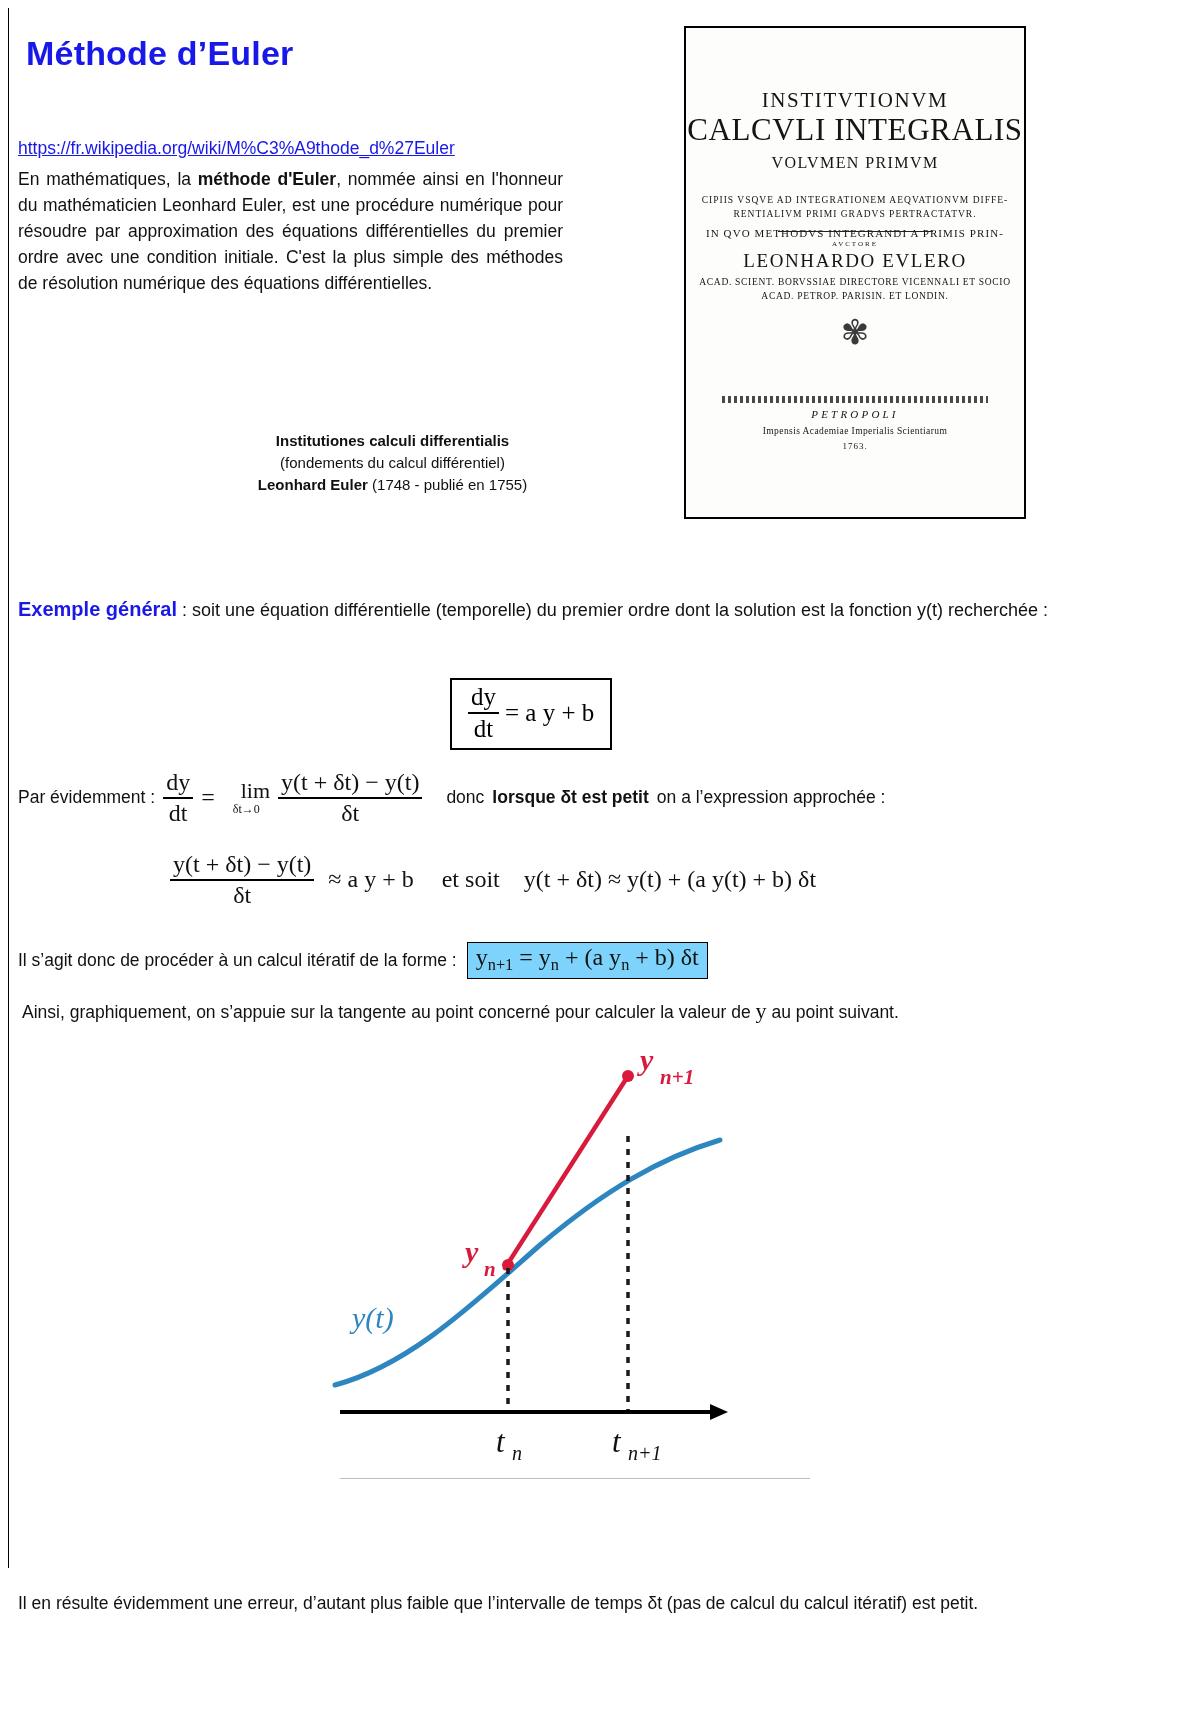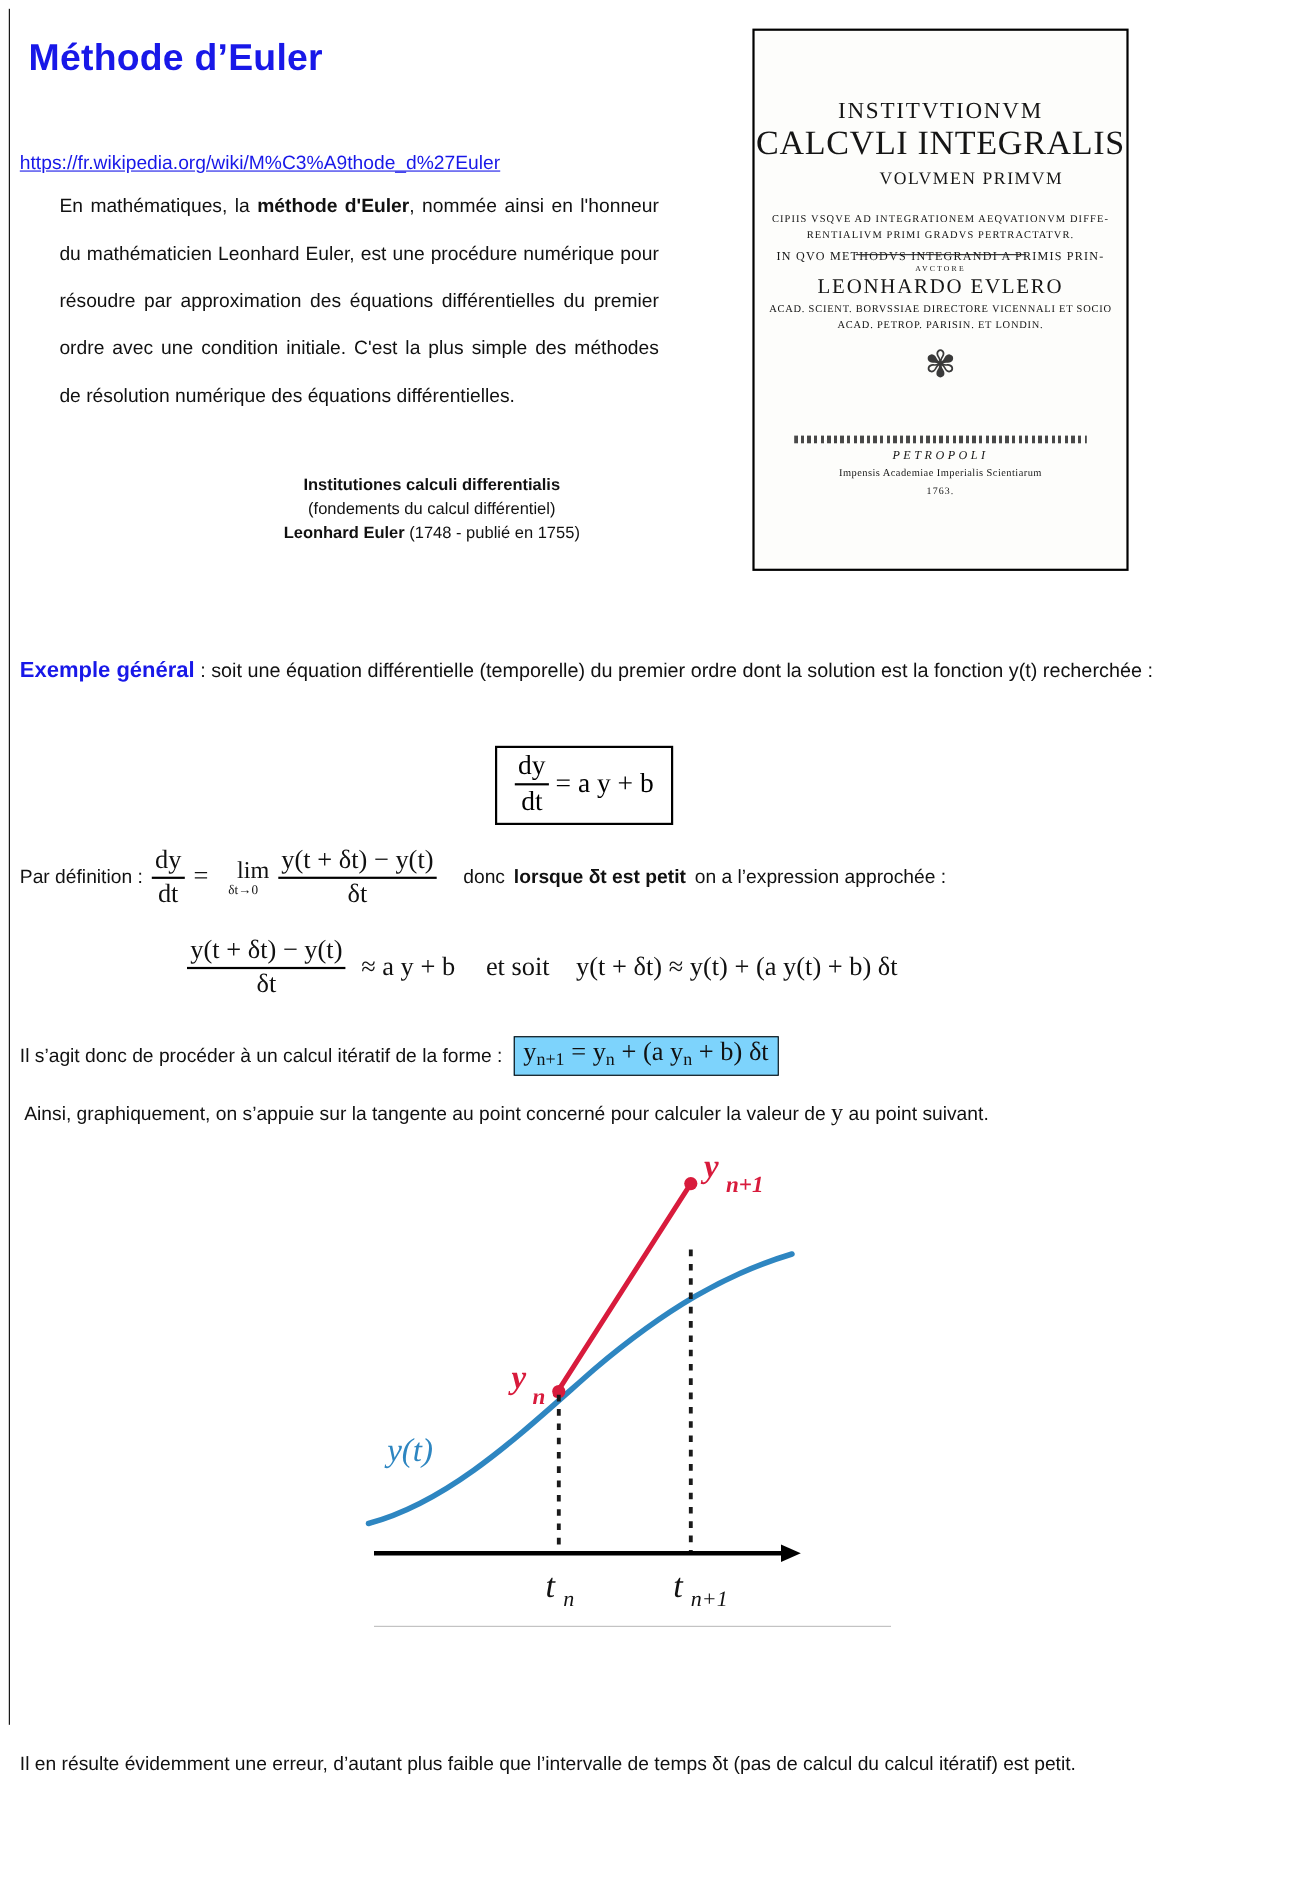--- a/index.html
+++ b/index.html
@@ -14,44 +14,43 @@
     position:absolute;left:26px;top:34px;
     font-size:34px;font-weight:bold;color:#1818E8;letter-spacing:.2px;
   }
   .url{
     position:absolute;left:18px;top:138px;width:545px;
     font-size:17.5px;color:#1818E8;text-decoration:underline;
     white-space:nowrap;
   }
   .bodytext{
     position:absolute;left:18px;top:166px;width:545px;
-    font-size:17.5px;line-height:43px;text-align:justify;
+    font-size:17.5px;line-height:26px;text-align:justify;
     color:#111;
-    margin-left:36px;
   }
   .bodytext b{font-weight:bold;}
   
   .caption{
     position:absolute;left:120px;top:430px;width:545px;
     text-align:center;font-size:15px;line-height:22px;color:#111;
   }
   .caption .l1,.caption .l3b{font-weight:bold;}
   
   .book{
     position:absolute;left:684px;top:26px;width:338px;height:489px;
     border:2px solid #000;background:#fdfdfb;overflow:hidden;
   }
   .bookinner{
     position:absolute;left:0;top:0;right:0;bottom:0;
     font-family:"Liberation Serif",serif;color:#151515;text-align:center;
   }
   .bk{position:absolute;left:0;width:100%;text-align:center;white-space:nowrap;}
   .bk-t1{top:60px;font-size:21px;letter-spacing:1.6px;}
   .bk-t2{top:84px;font-size:31px;letter-spacing:.6px;}
-  .bk-t3{top:126px;font-size:16px;letter-spacing:1.4px;padding-left:28px;}
+  .bk-t3{top:126px;font-size:16px;letter-spacing:1.4px;}
   .bk-t4{top:152px;font-size:11px;letter-spacing:1.1px;margin-top:47px;}
   .bk-t5{top:167px;font-size:9.5px;letter-spacing:1.0px;}
   .bk-t6{top:181px;font-size:9.5px;letter-spacing:1.0px;}
   .bk-rule{position:absolute;left:92px;top:203px;width:155px;height:1px;background:#222;}
   .bk-t7{top:212px;font-size:7px;letter-spacing:2px;}
   .bk-t8{top:222px;font-size:19px;letter-spacing:1.6px;}
   .bk-t9{top:249px;font-size:9.5px;letter-spacing:.7px;}
   .bk-t10{top:263px;font-size:9.5px;letter-spacing:.7px;}
   .bk-orn{position:absolute;left:0;width:100%;top:288px;text-align:center;font-size:34px;line-height:34px;color:#3a3a3a;}
   .bk-wave{position:absolute;left:36px;top:368px;width:266px;height:7px;
@@ -152,21 +151,21 @@
 <div class="eqbox">
   <span class="frac">
     <span class="num">dy</span>
     <span class="bar"></span>
     <span class="den">dt</span>
   </span>
   <span>= a y + b</span>
 </div>
 
 <div class="def-row">
-  <span>Par définition :</span>
+  <span>Par évidemment :</span>
   <span class="frac mathser">
     <span class="num">dy</span>
     <span class="bar"></span>
     <span class="den">dt</span>
   </span>
   <span class="mathser">=</span>
   <span class="lim">
     <span class="lw">lim</span>
     <span class="ls greek">δt→0</span>
   </span>

